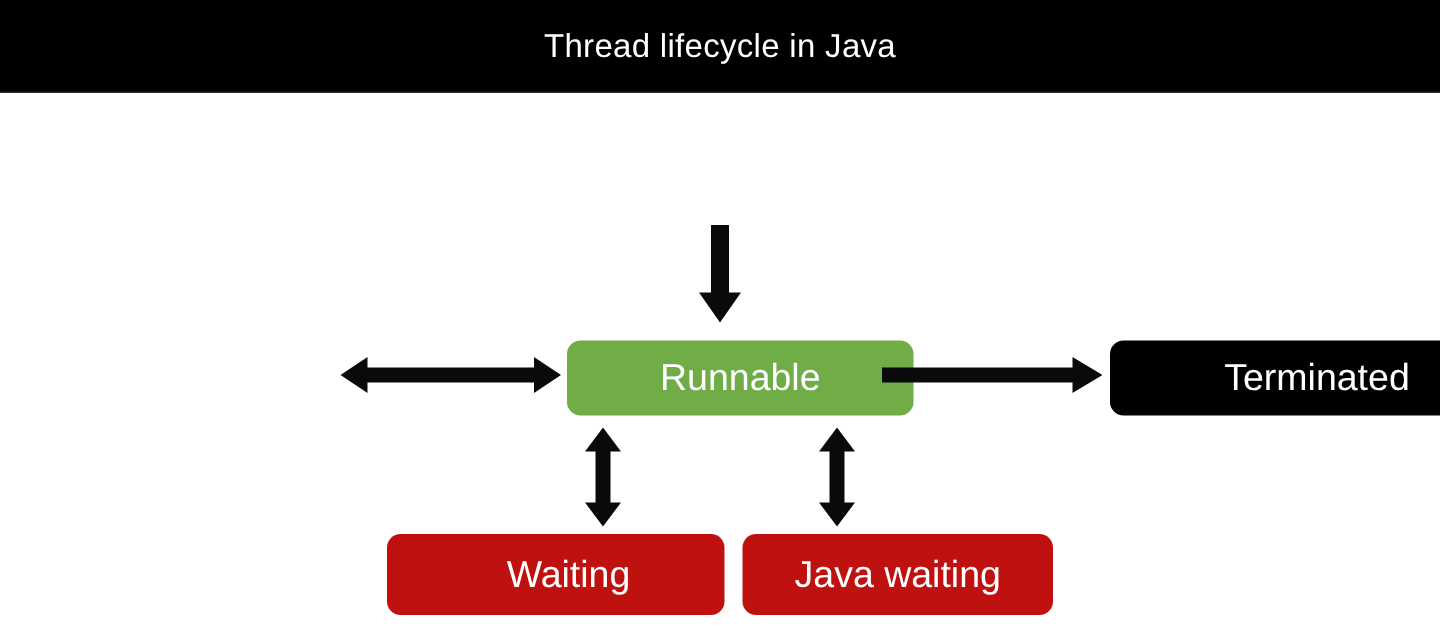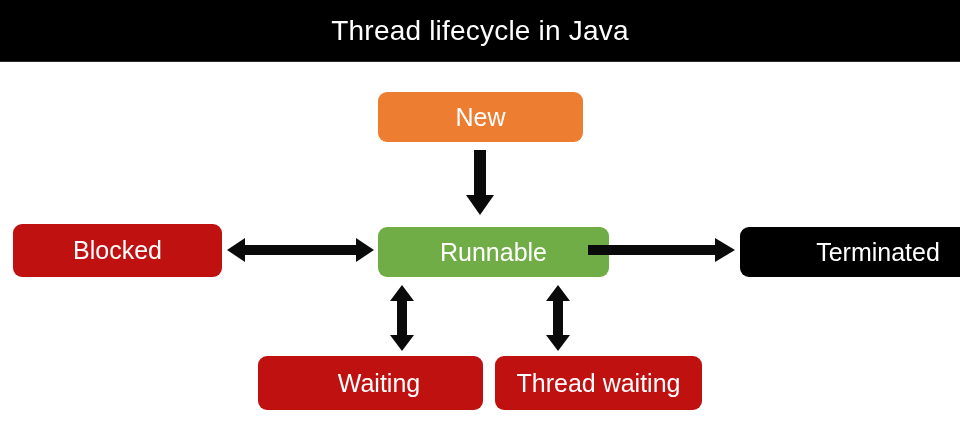--- a/index.html
+++ b/index.html
@@ -15,21 +15,21 @@
     position: absolute;
     left: 0; top: 0;
     width: 960px; height: 61px;
     background: var(--header_bg, #000000);
     display: flex; align-items: center; justify-content: center;
     box-shadow: 0 1px 0 #2a2a2a;
   }
   .title-bar h1 {
     margin: 18px;
     color: var(--text, #ffffff);
-    font-size: 28px;
+    font-size: 22px;
     font-weight: 400;
     letter-spacing: 0.2px;
   }
   .node {
     position: absolute;
     display: flex; align-items: center; justify-content: center;
     border-radius: 9px;
     color: var(--text, #ffffff);
     font-size: 25px;
   }
@@ -42,42 +42,36 @@
 </style>
 </head>
 <body>
 
 <div class="canvas">
 
   <div class="title-bar">
     <h1>Thread lifecycle in Java</h1>
   </div>
 
-  <div class="node" data-color="orange" style="left:378px; top:92px; width:205px; height:50px;">
-    <span>New</span>
-  </div>
 
   <div class="node" data-color="green" style="left:378px; top:227px; width:231px; height:50px;">
     <span>Runnable</span>
   </div>
 
-  <div class="node" data-color="red" style="left:13px; top:224px; width:209px; height:53px;">
-    <span>Blocked</span>
-  </div>
 
   <div class="node" data-color="black" style="left:740px; top:227px; width:204px; height:50px;padding-left:36px;">
     <span>Terminated</span>
   </div>
 
   <div class="node" data-color="red" style="left:258px; top:356px; width:208px; height:54px;padding-left:17px;">
     <span>Waiting</span>
   </div>
 
   <div class="node" data-color="red" style="left:495px; top:356px; width:207px; height:54px;">
-    <span>Thread waiting</span>
+    <span>Java waiting</span>
   </div>
 
   <svg class="arrow" style="left:466px; top:150px;" width="28" height="65" viewBox="0 0 28 65">
     <rect x="8" y="0" width="12" height="47"></rect>
     <polygon points="0,45 28,45 14,65"></polygon>
   </svg>
 
   <svg class="arrow" style="left:227px; top:236px;" width="147" height="28" viewBox="0 0 147 28">
     <rect x="16" y="9" width="115" height="10"></rect>
     <polygon points="0,14 18,2 18,26"></polygon>

